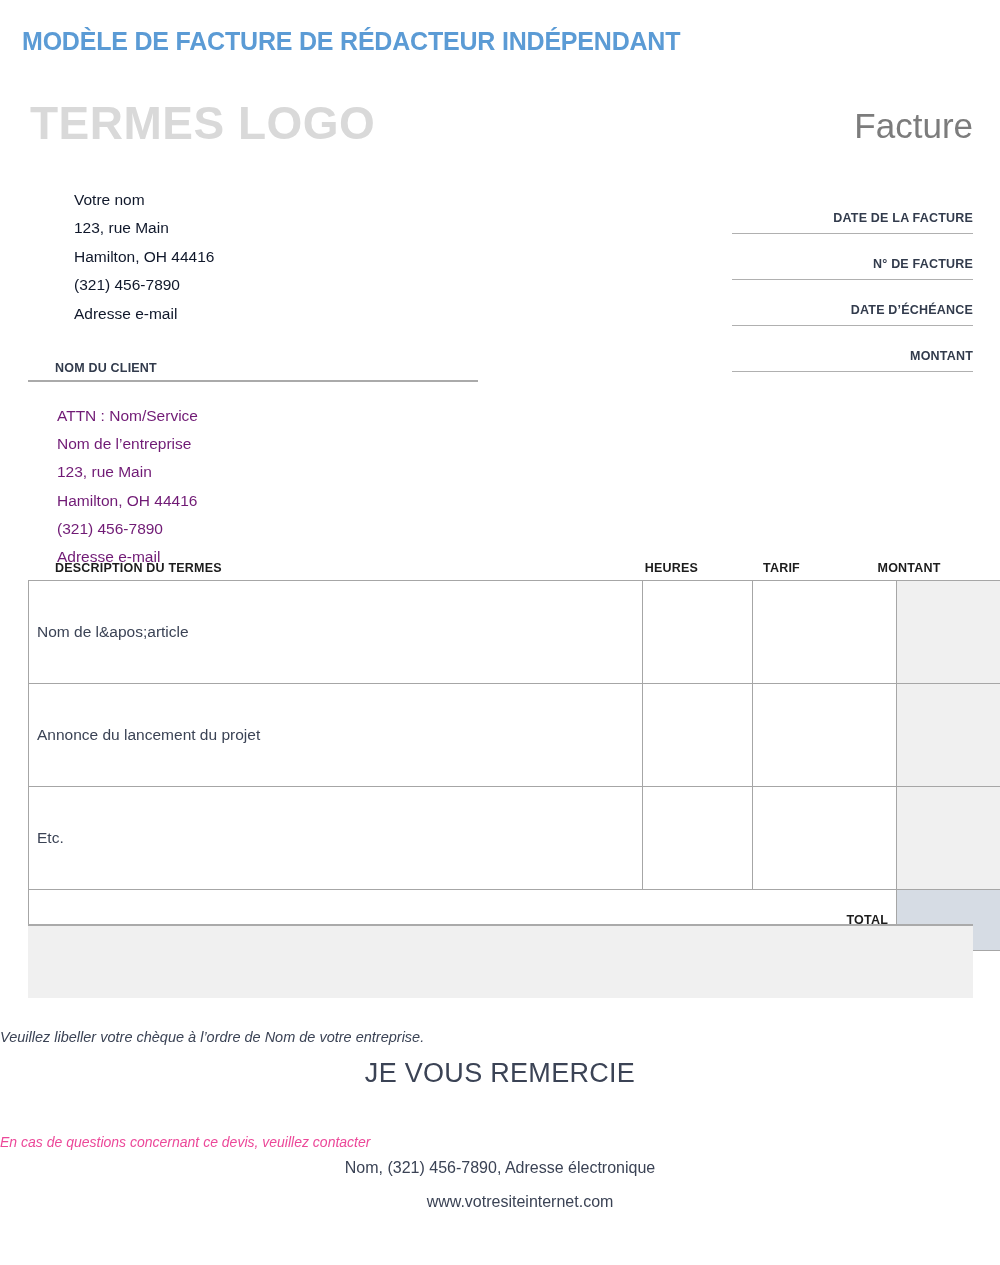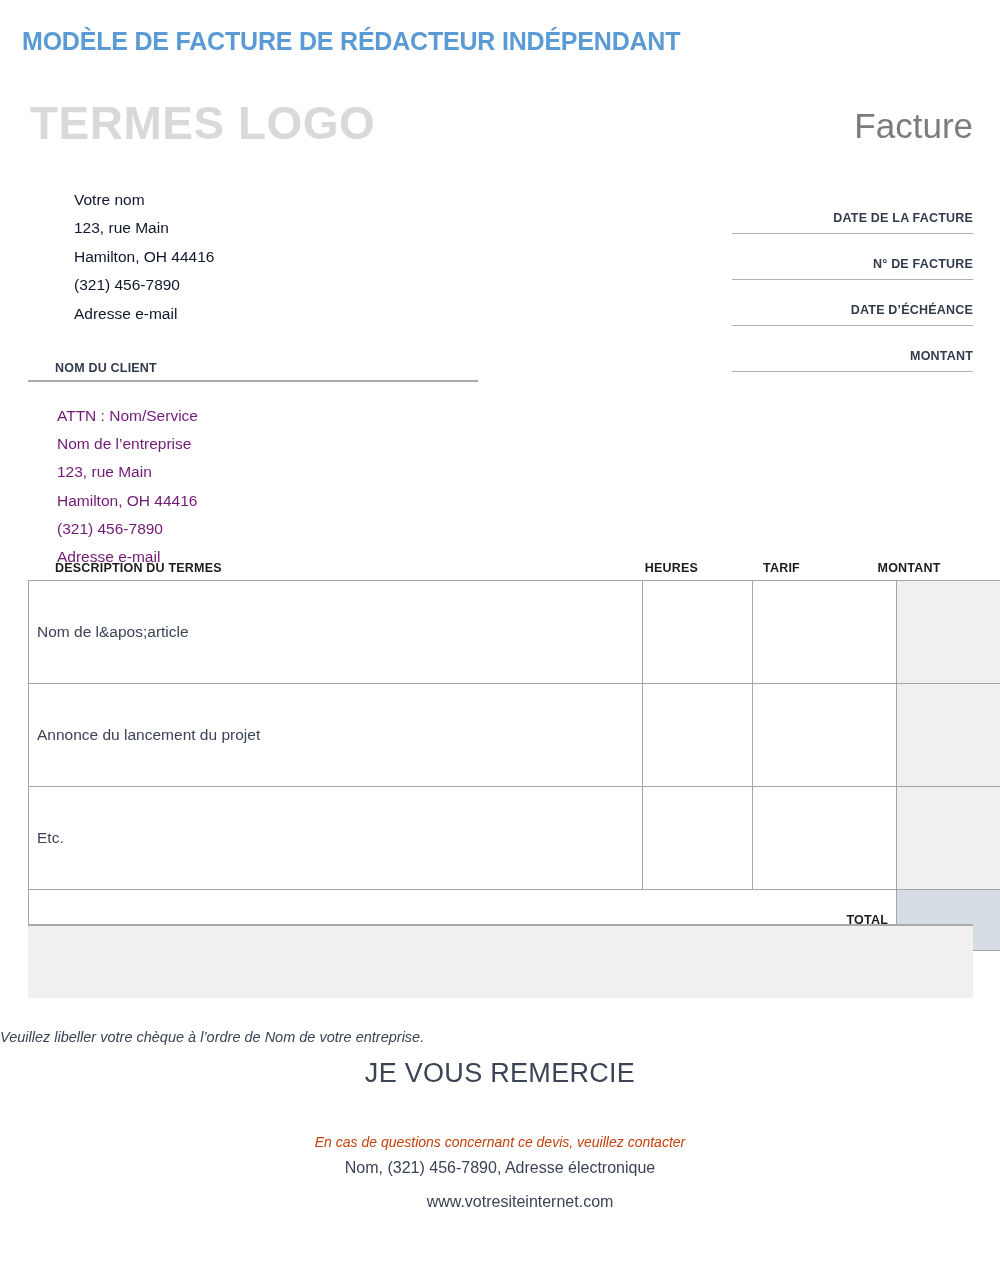--- a/index.html
+++ b/index.html
@@ -229,24 +229,23 @@
     font-size: 27px;
     color: #3b4355;
     font-weight: 400;
     letter-spacing: 0.3px;
   }
   .contact-intro {
     position: absolute;
     left: 0;
     right: 0;
     top: 1134px;
-    text-align: center;
     font-style: italic;
     font-size: 14px;
-    color: #c2410c;
+    color: #ec4899;
   }
   .contact-line {
     position: absolute;
     left: 0;
     right: 0;
     top: 1159px;
     text-align: center;
     font-size: 16px;
     color: #3b4355;
   }

